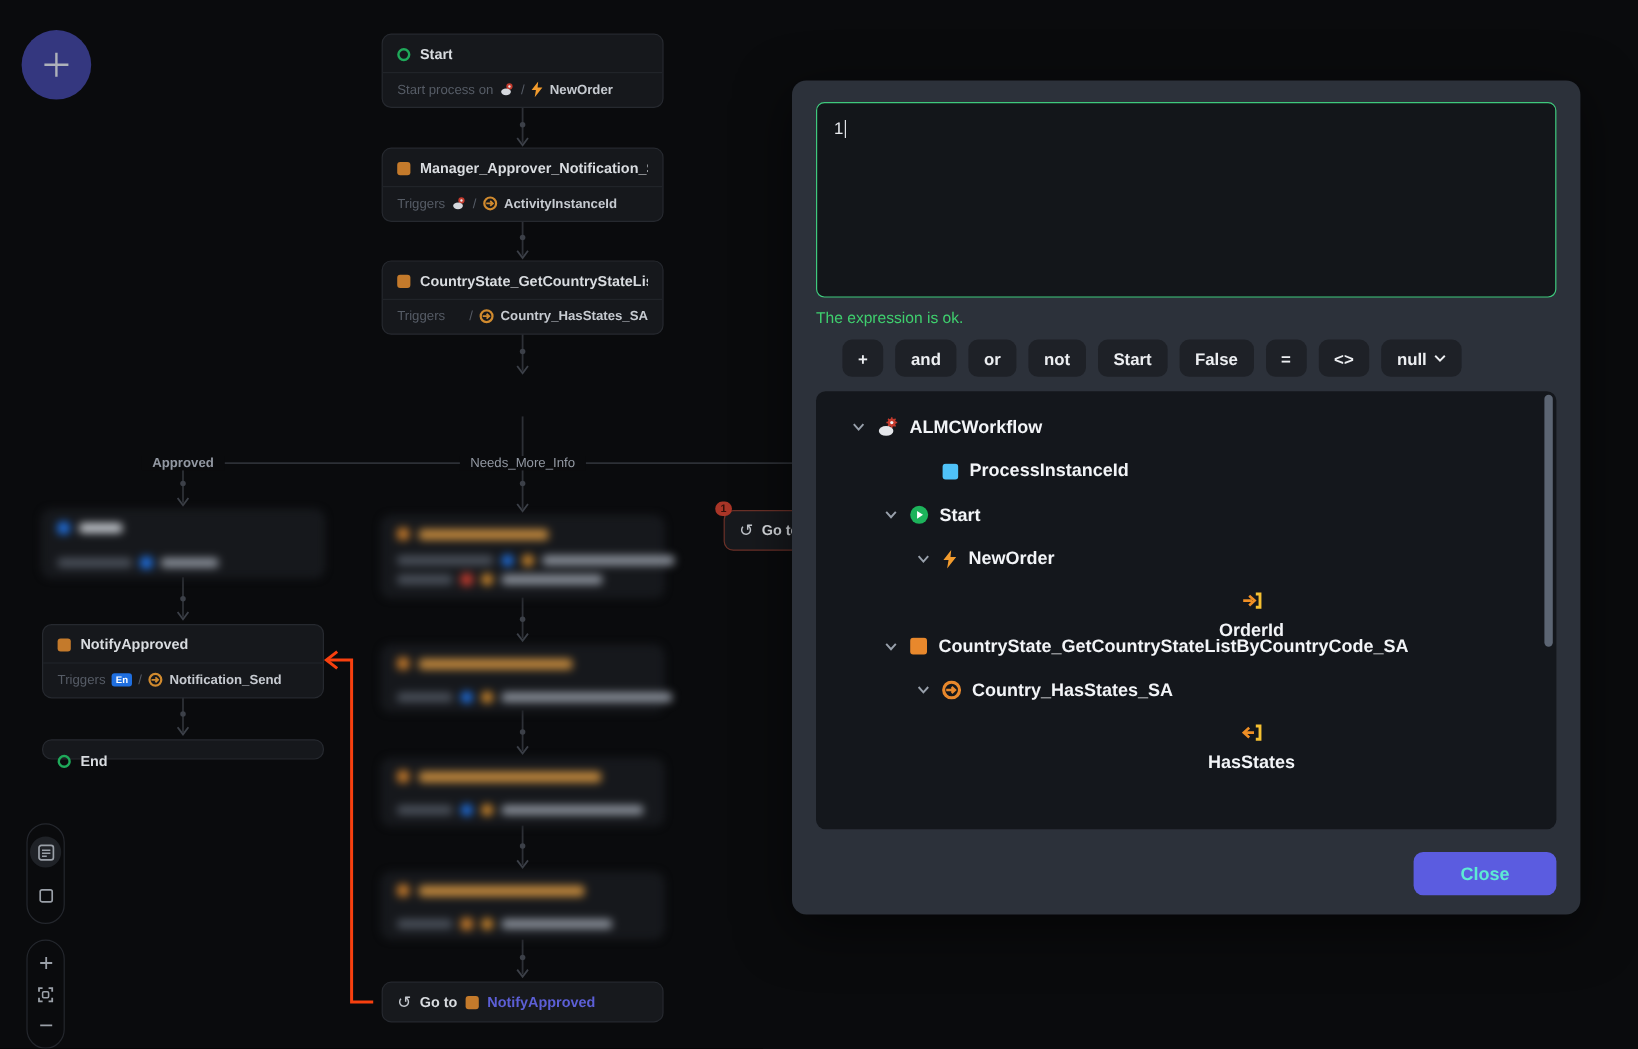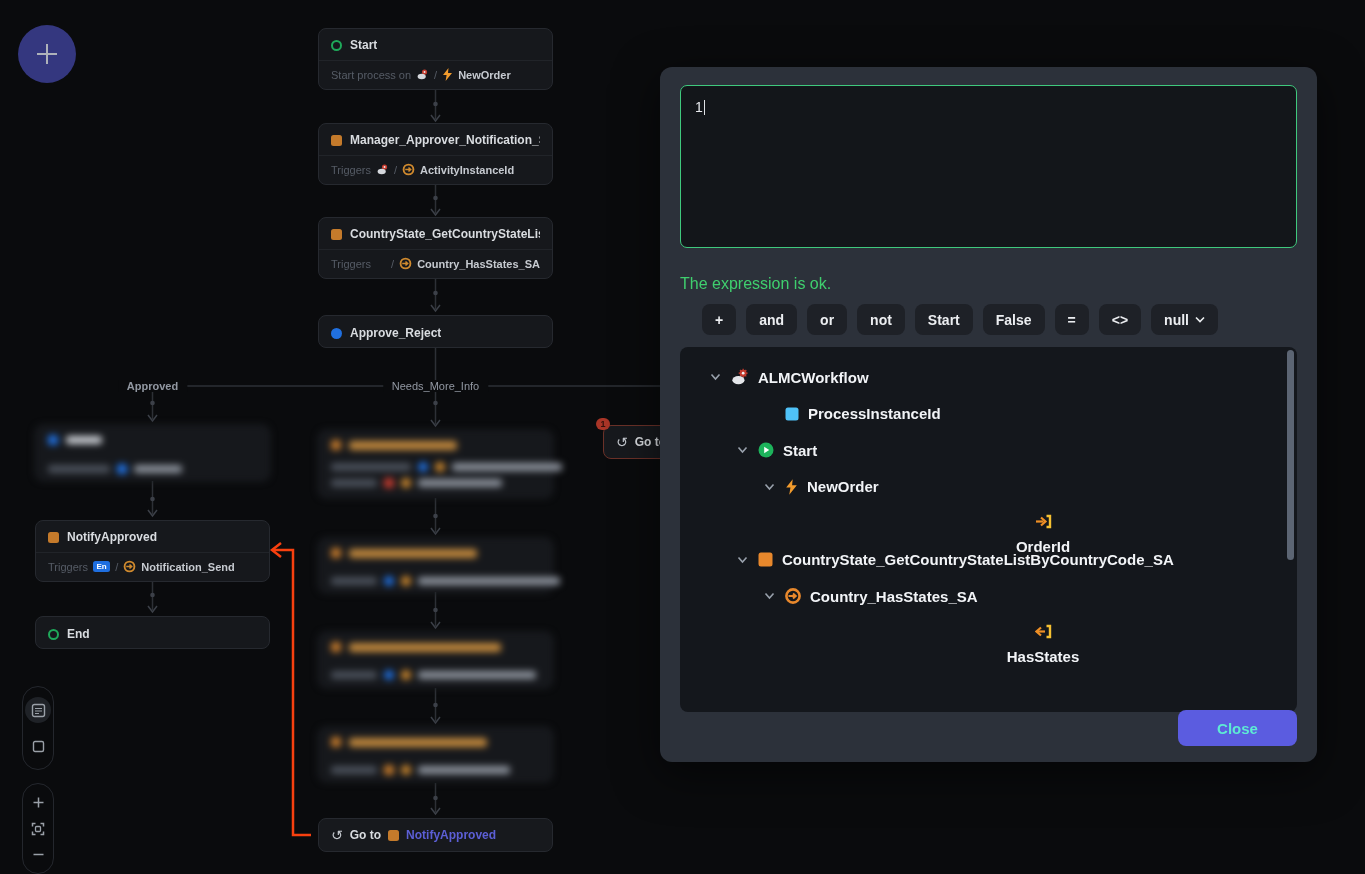--- a/index.html
+++ b/index.html
@@ -82,21 +82,21 @@
   #modal {
     position:absolute; left:660px; top:67px; width:657px; height:695px; z-index:10;
     background:#2c313a; border-radius:12px; box-shadow:0 12px 45px rgba(0,0,0,.55);
     padding:18px 20px;
   }
   #expr-field {
     width:617px; height:163px; background:#13161a; border:1px solid #3fc97d; border-radius:7px;
     padding:13px 14px; font-size:14px; color:#e8eaee; font-family:"Liberation Sans", sans-serif;
   }
   .caret { display:inline-block; width:1.5px; height:15px; background:#dfe2e6; vertical-align:-3px; margin-left:1px; }
-  #expr-status { margin-top:27px; font-size:16px; font-weight:400; color:#3fcf6e; }
+  #expr-status { margin-top:9px; font-size:13px; font-weight:400; color:#3fcf6e; }
   #op-row { display:flex; gap:10px; margin-top:11px; margin-left:22px; align-items:center; }
   .op-btn {
     background:#1e2127; border:none; border-radius:8px; height:31px; padding:0 13px;
     color:#eceef1; font-size:14px; font-weight:700; font-family:"Liberation Sans", sans-serif;
     display:inline-flex; align-items:center; gap:6px; cursor:pointer;
   }
   #tree-panel {
     position:relative; margin-top:12px; width:617px; height:365px;
     background:#14171c; border-radius:8px; overflow:hidden;
   }
@@ -225,26 +225,20 @@
       <span class="ic">
           <svg width="13" height="13" viewBox="0 0 14 14">
             <circle cx="7" cy="7" r="5.3" stroke="#d08a2e" stroke-width="2" fill="none"></circle>
             <path d="M3.5,7 H9 M7,4.8 L9.4,7 L7,9.2" stroke="#d08a2e" stroke-width="1.6" fill="none"></path>
           </svg>
         </span>
       <span class="val">Country_HasStates_SA</span>
     </div>
   </div>
 
-  <div class="node" style="left:318px; top:315px; height:33px;">
-    <div class="node-head" style="padding-top:10px;">
-      <span class="ic dot-blue"></span>
-      <span class="node-title">Approve_Reject</span>
-    </div>
-  </div>
 
   <div class="edge-label" style="left:152.5px; top:386px;font-weight:bold;">Approved</div>
   <div class="edge-label" style="left:435.5px; top:386px;">Needs_More_Info</div>
 
   <div class="node blurred" style="left:35px; top:425px; height:56px;">
     <div class="node-head">
         <span class="b-ic bluesq"></span>
         <span class="b-bar white" style="width:36px"></span>
       </div>
     <div class="node-body" style="border-top-color:transparent; gap:7px; padding-top:10px;">
@@ -266,21 +260,21 @@
       <span class="ic">
           <svg width="13" height="13" viewBox="0 0 14 14">
             <circle cx="7" cy="7" r="5.3" stroke="#d08a2e" stroke-width="2" fill="none"></circle>
             <path d="M3.5,7 H9 M7,4.8 L9.4,7 L7,9.2" stroke="#d08a2e" stroke-width="1.6" fill="none"></path>
           </svg>
         </span>
       <span class="val">Notification_Send</span>
     </div>
   </div>
 
-  <div class="node" style="left:35px; top:616px; height:33px;">
+  <div class="node" style="left:35px; top:616px; height:17px;">
     <div class="node-head" style="padding-top:10px;">
       <span class="ic ring"></span>
       <span class="node-title">End</span>
     </div>
   </div>
 
   <div class="node blurred" style="left:318px; top:430px; height:68px;">
     <div class="node-head">
         <span class="b-ic orangesq"></span>
         <span class="b-bar title" style="width:108px"></span>

